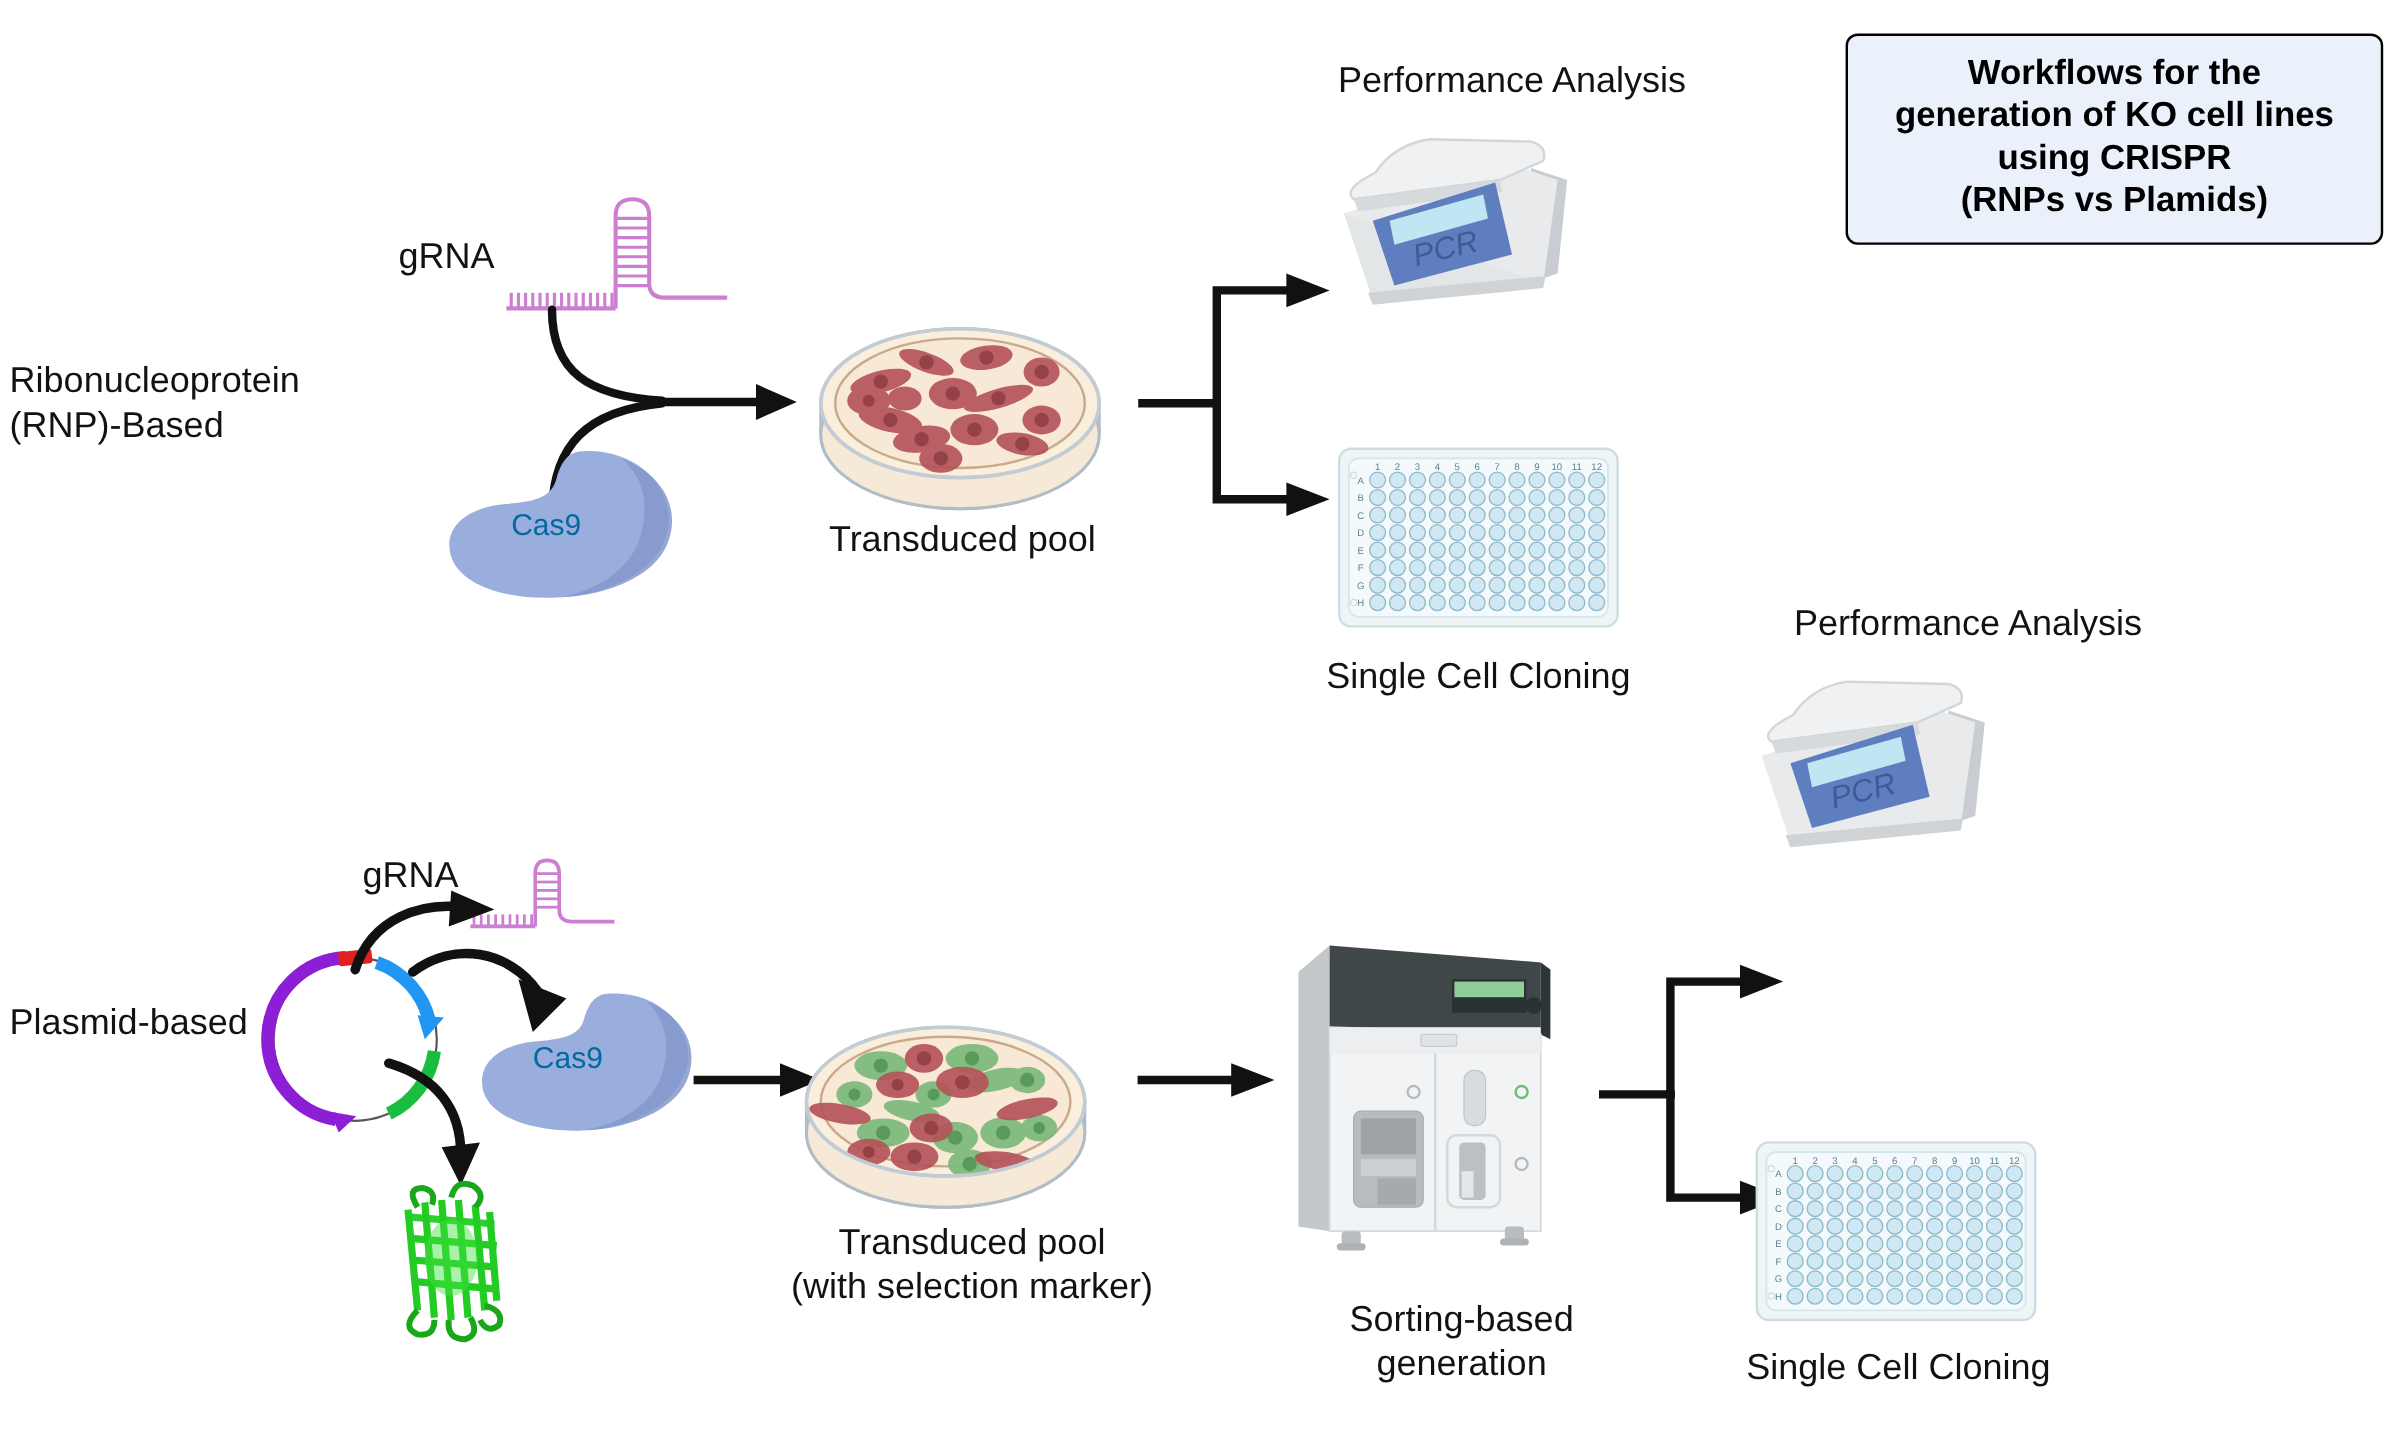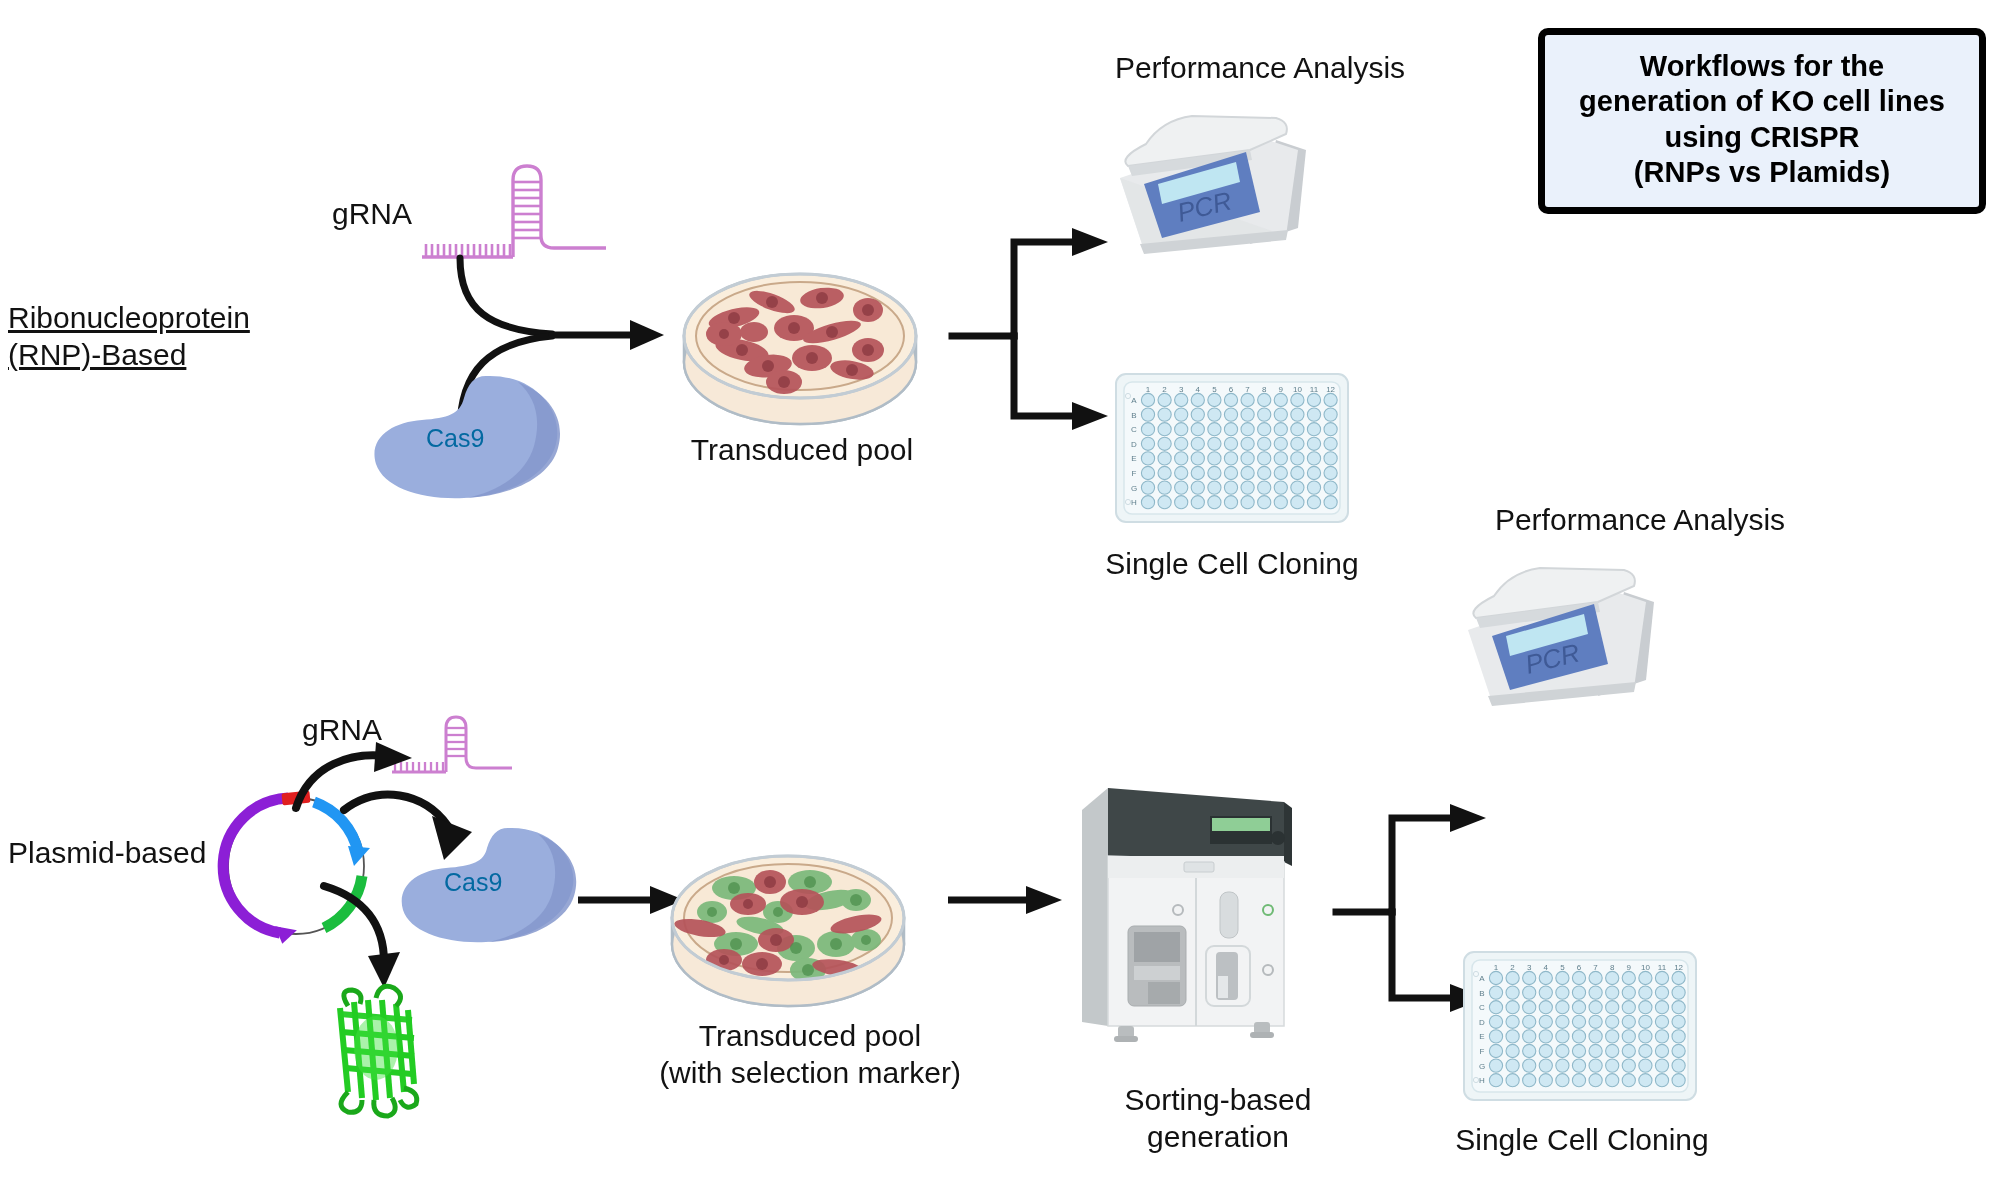--- a/index.html
+++ b/index.html
@@ -9,21 +9,21 @@
     color:#1a1a1a;overflow:hidden;position:relative;
   }
   .stage{position:relative;width:2000px;height:1201px;}
   .abs{position:absolute;}
   .lbl{font-size:30px;line-height:1.22;color:#121212;white-space:pre-line;}
   .lbl-c{text-align:center;}
 
   
   .title-card{
     left:1538px;top:28px;width:448px;
-    background:#eaf1fb;border:7px solid #000000;border-radius:10px;
+    background:#eaf1fb;border:2px solid #000000;border-radius:10px;
     padding:14px 10px 16px;box-sizing:border-box;
     text-align:center;font-weight:bold;font-size:29px;line-height:1.22;
     color:#000;white-space:pre-line;
   }
   
   .cas9-label{
     position:absolute;font-size:25px;color:#0369a1;
     pointer-events:none;
   }
 
@@ -32,21 +32,21 @@
 </head>
 <body>
 
 <div class="stage">
 
   <div class="abs title-card">Workflows for the
 generation of KO cell lines
 using CRISPR
 (RNPs vs Plamids)</div>
 
-  <div class="abs lbl" style="left:8px;top:300px;width:300px;text-decoration:underline;">Ribonucleoprotein
+  <div class="abs lbl" style="left:8px;top:300px;width:300px;">Ribonucleoprotein
 (RNP)-Based</div>
 
   <div class="abs lbl" style="left:332px;top:196px;">gRNA</div>
 
   <div class="abs" style="left:420px;top:160px;">
     <svg width="200" height="110" viewBox="0 0 200 110">
       <g stroke="#cc7fd0" fill="none" stroke-width="3.4">
 
         <path d="M2 97 L93 97"></path>
 

